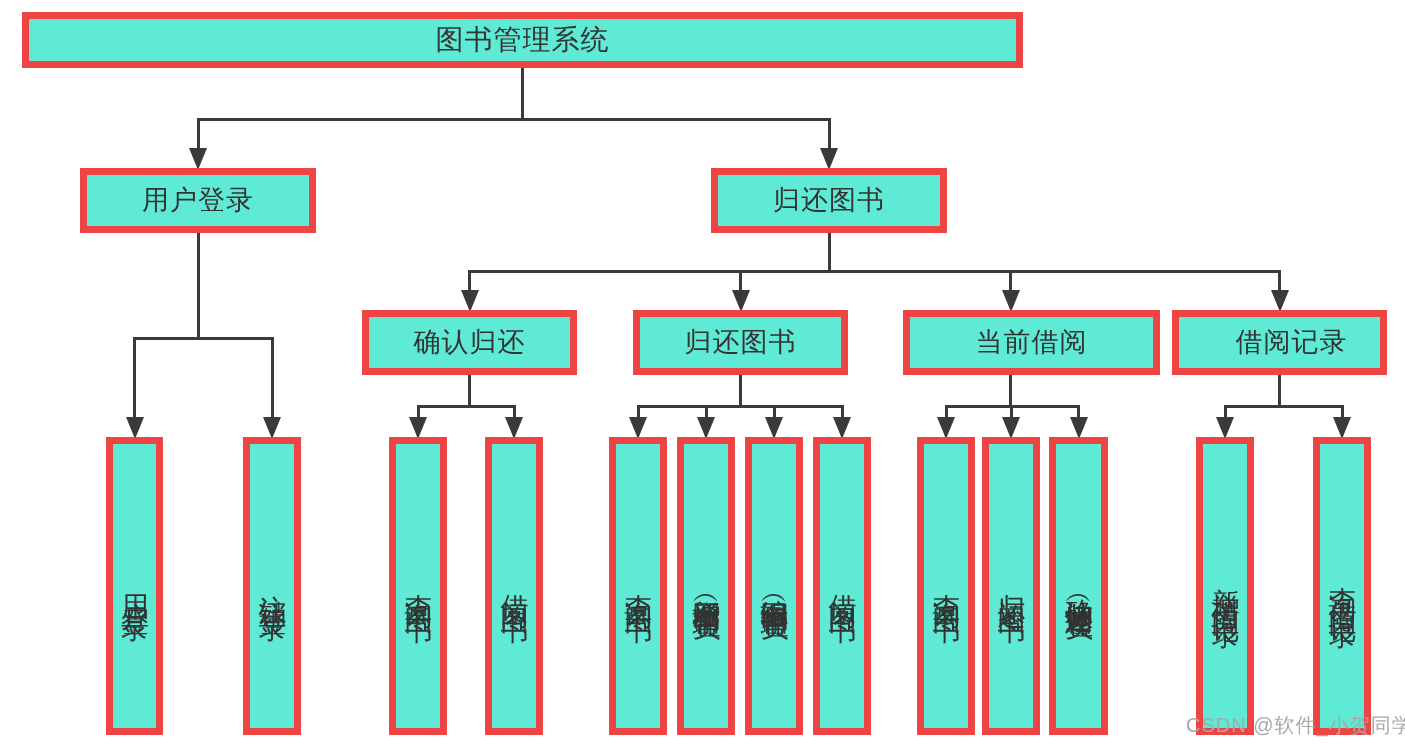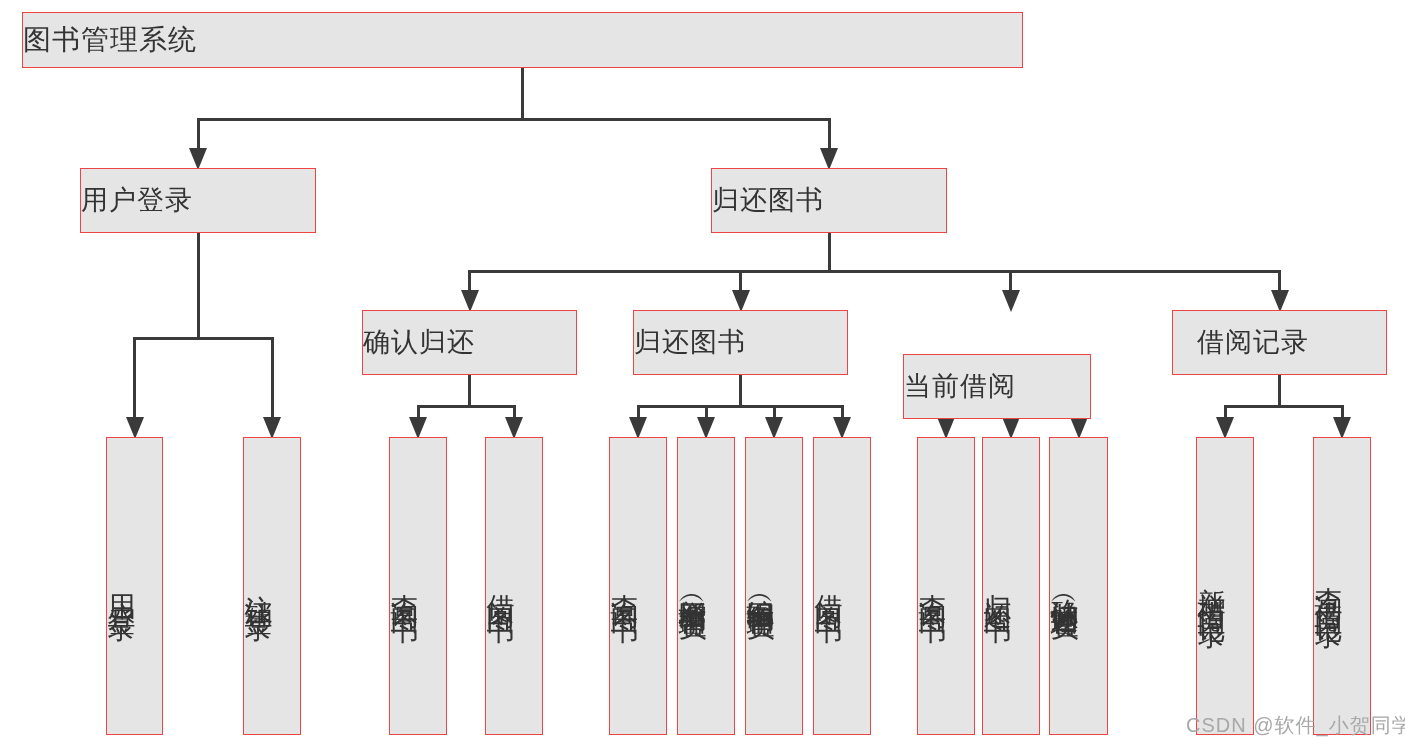--- a/index.html
+++ b/index.html
@@ -1,22 +1,22 @@
 <!DOCTYPE html>
 <html><head>
 <meta charset="utf-8">
 <style>
   html,body{margin:0;padding:0;background:#ffffff;}
   .canvas{
     position:relative;width:1405px;height:747px;background:#ffffff;
     font-family:"Liberation Sans","DejaVu Sans",sans-serif;overflow:hidden;
   }
   .node{
-    position:absolute;box-sizing:border-box;background:#e5e5e5;
-    border:1px solid #ef4444;display:flex;align-items:center;justify-content:flex-start;
+    position:absolute;box-sizing:border-box;background:#5eead4;
+    border:7px solid #ef4444;display:flex;align-items:center;justify-content:center;
     z-index:2;
   }
   .node .lbl{
     color:#333333;font-size:27px;letter-spacing:1px;white-space:nowrap;line-height:1.2;
   }
   .node.root .lbl{font-size:28px;}
   .node.v .lbl{
     writing-mode:vertical-rl;text-orientation:mixed;
     font-size:28px;letter-spacing:7px;line-height:1;
   }
@@ -105,21 +105,21 @@
       </div>
       <div class="node v" style="left: 243px; top: 437px; width: 58px; height: 298px;">
         <span class="lbl">注销登录</span>
       </div>
       <div class="node" style="left: 362px; top: 310px; width: 215px; height: 65px;">
         <span class="lbl">确认归还</span>
       </div>
       <div class="node" style="left: 633px; top: 310px; width: 215px; height: 65px;">
         <span class="lbl">归还图书</span>
       </div>
-      <div class="node" style="left: 903px; top: 310px; width: 188px; height: 65px; margin-top: 44px;">
+      <div class="node" style="left: 903px; top: 310px; width: 257px; height: 65px;">
         <span class="lbl">当前借阅</span>
       </div>
       <div class="node" style="left: 1172px; top: 310px; width: 215px; height: 65px; padding-left: 24px;">
         <span class="lbl">借阅记录</span>
       </div>
       <div class="node v" style="left: 389px; top: 437px; width: 58px; height: 298px;">
         <span class="lbl">查询图书</span>
       </div>
       <div class="node v" style="left: 485px; top: 437px; width: 58px; height: 298px;">
         <span class="lbl">借阅图书</span>

